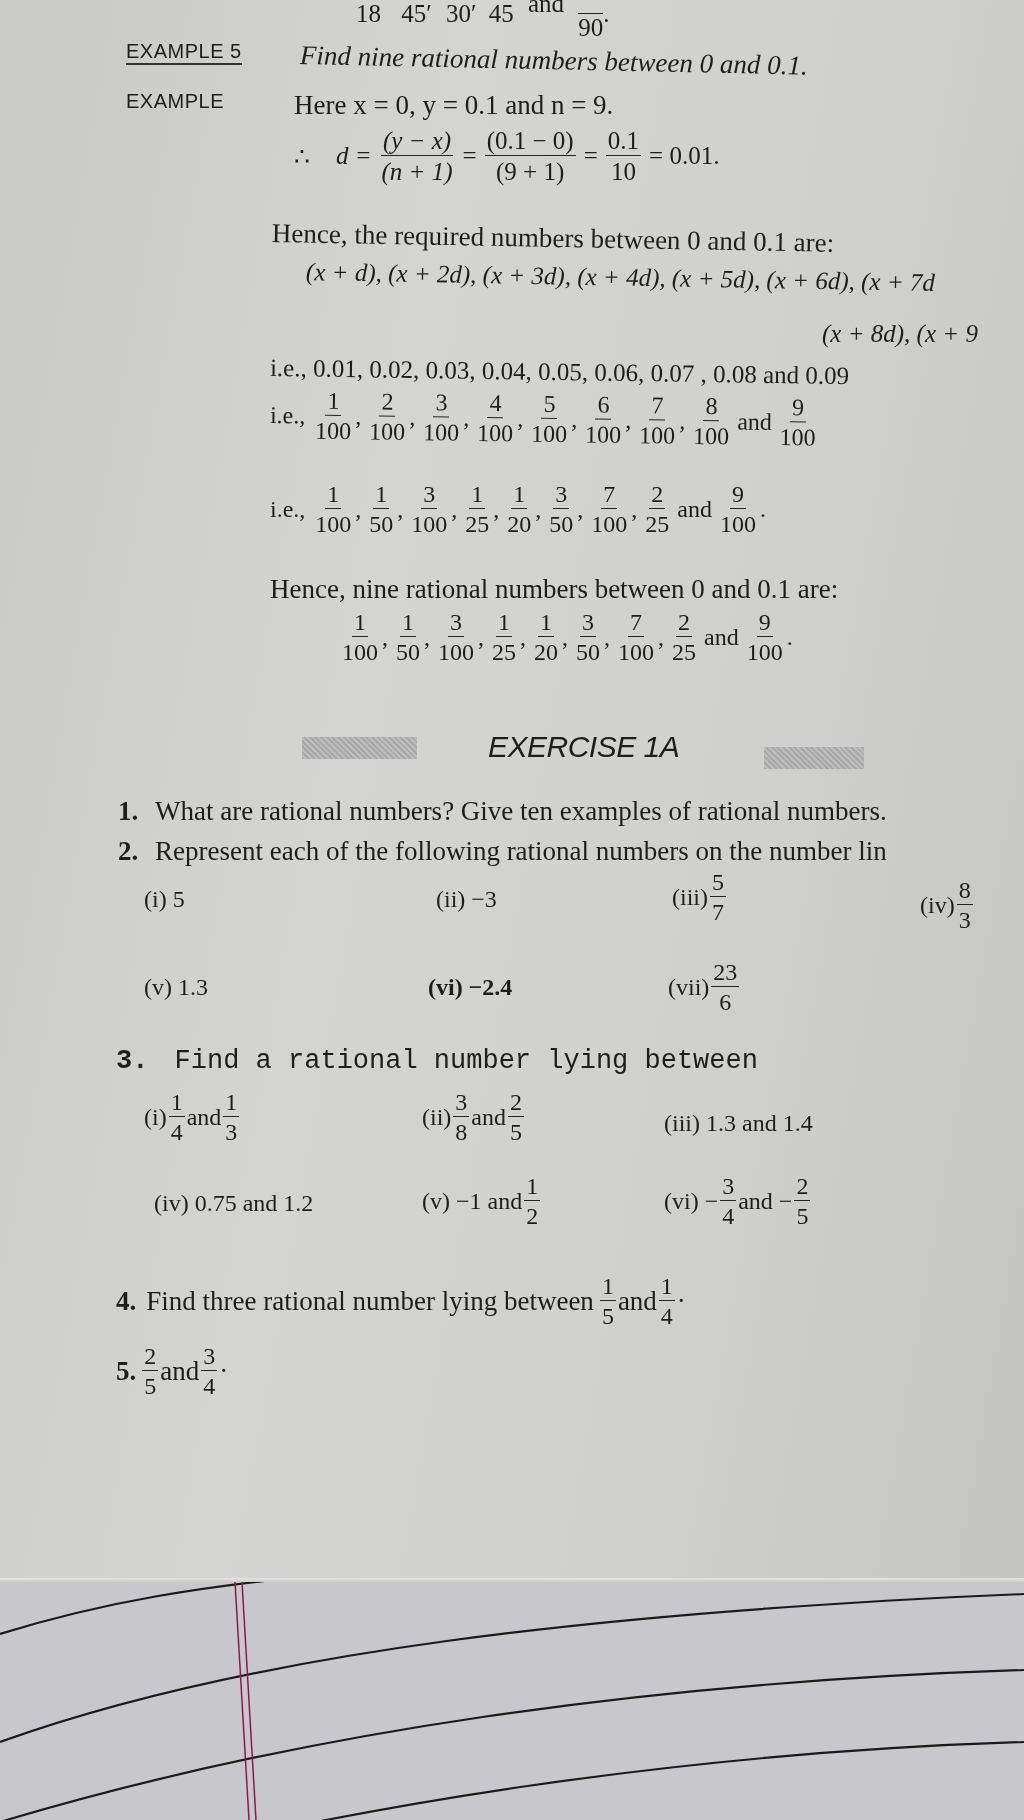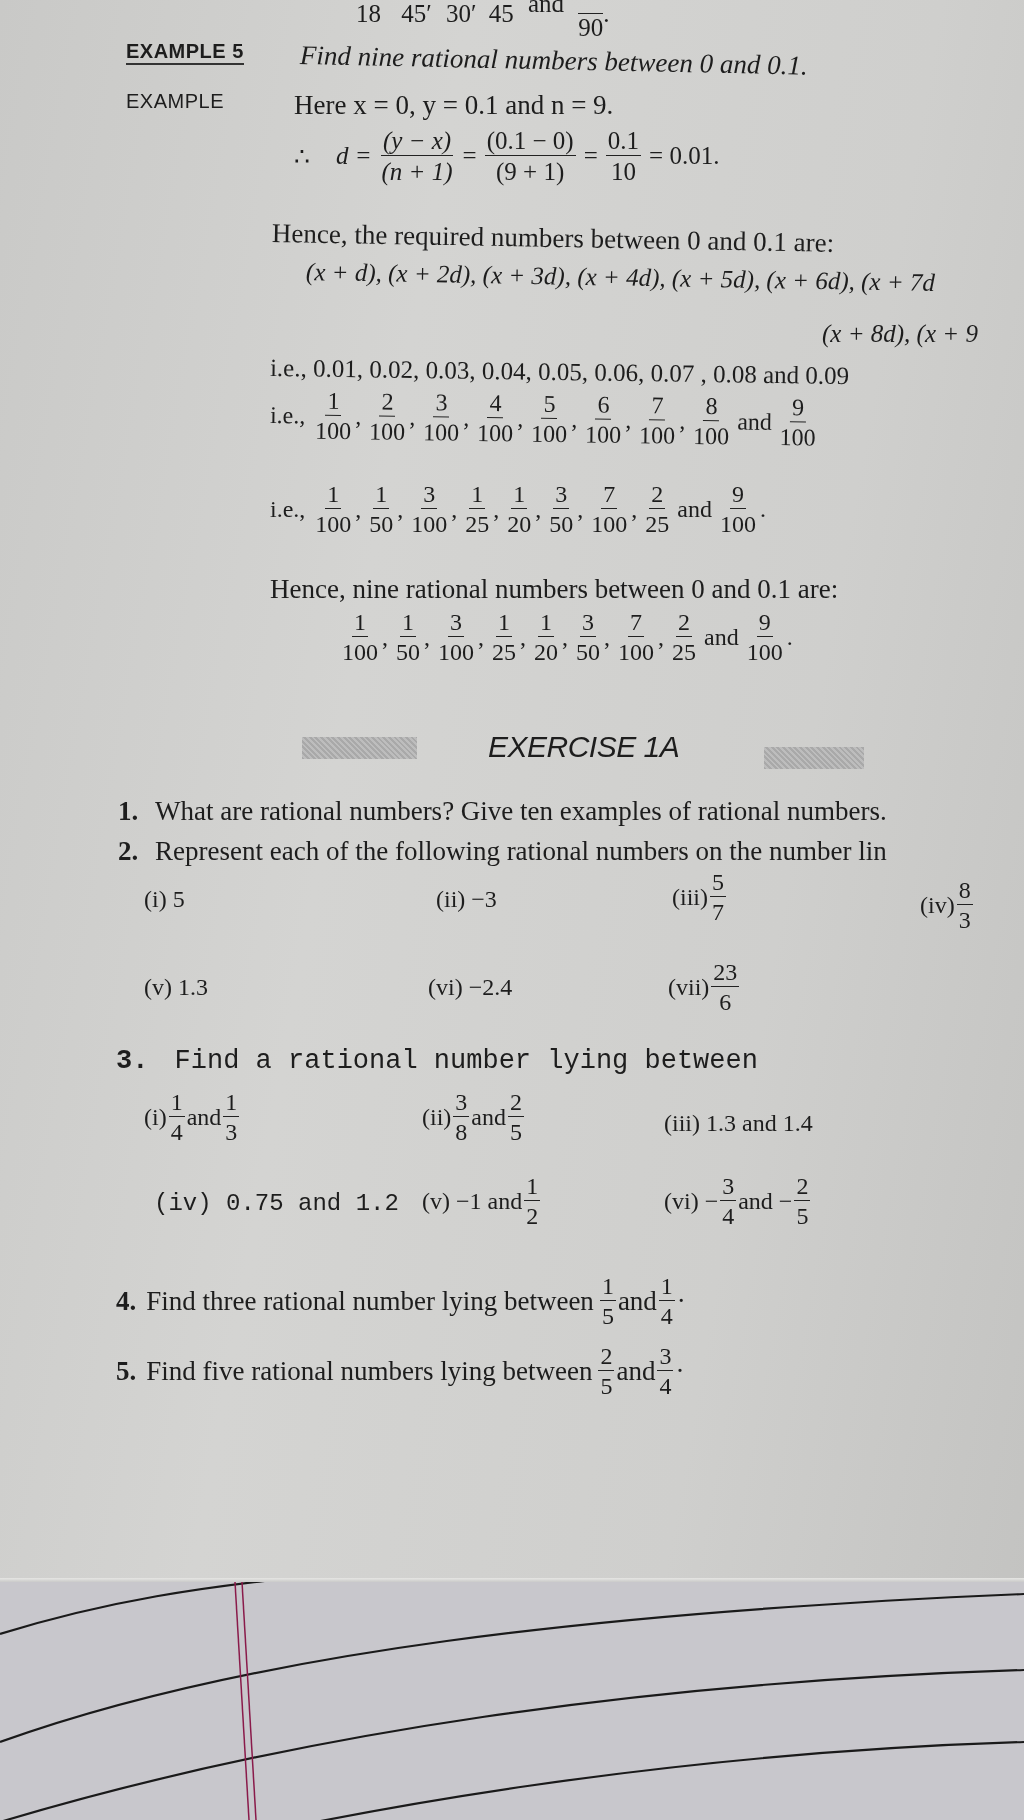--- a/index.html
+++ b/index.html
@@ -36,21 +36,21 @@
 
   <div class="abs f25" style="left:352px; top:0px;">
     <span>18</span>
     <span style="margin-left:14px">45</span><span>′</span>
     <span style="margin-left:8px">30</span><span>′</span>
     <span style="margin-left:6px; border-top:1.6px solid #222">45</span>
     <span style="margin-left:8px; position:relative; top:-10px">and</span>
     <span style="margin-left:8px; position:relative; top:14px; border-top:1.6px solid #222">90</span>.
   </div>
 
-  <div class="abs label-caps underline" style="left:122px; top:40px;font-weight:bold;">EXAMPLE 5</div>
+  <div class="abs label-caps underline" style="left:122px; top:40px;">EXAMPLE 5</div>
   <div class="abs f27 it" style="left:296px; top:40px; transform:rotate(1.2deg); transform-origin:left;">Find nine rational numbers between 0 and 0.1.</div>
   <div class="abs label-caps" style="left:122px; top:90px;">EXAMPLE</div>
   <div class="abs f27" style="left:290px; top:90px;">Here x = 0, y = 0.1 and n = 9.</div>
 
   <div class="abs f25" style="left:290px; top:128px; display:flex; align-items:center; gap:6px;">
     <span>∴</span>
     <span class="it" style="margin-left:20px">d =</span>
     <span class="frac it">
         <span class="num">(y − x)</span>
         <span class="den">(n + 1)</span>
@@ -244,21 +244,21 @@
       </span>
     </div>
   <div class="abs f24" style="left:916px; top:878px; display:flex; align-items:center;">
       <span>(iv)</span>
       <span class="frac">
         <span class="num">8</span>
         <span class="den">3</span>
       </span>
     </div>
   <div class="abs f24" style="left:140px; top:974px;"><span>(v)</span> <span>1.3</span></div>
-  <div class="abs f24" style="left:424px; top:974px;"><span>(vi)</span> <span>−2.4</span></div>
+  <div class="abs f24" style="left:424px; top:974px;font-weight:bold;"><span>(vi)</span> <span>−2.4</span></div>
   <div class="abs f24" style="left:664px; top:960px; display:flex; align-items:center;">
       <span>(vii)</span>
       <span class="frac">
         <span class="num">23</span>
         <span class="den">6</span>
       </span>
     </div>
 
   <div class="abs f27" style="left:112px; top:1046px;font-family:Liberation Mono, monospace;">
     <span style="font-weight:bold">3.</span>
@@ -282,21 +282,21 @@
         <span class="num">3</span>
         <span class="den">8</span>
       </span>
     <span>and</span>
     <span class="frac">
         <span class="num">2</span>
         <span class="den">5</span>
       </span>
   </div>
   <div class="abs f24" style="left:660px; top:1110px;"><span>(iii)</span> <span>1.3 and 1.4</span></div>
-  <div class="abs f24" style="left:150px; top:1190px;font-family:Liberation Mono, monospace;"><span>(iv)</span> <span>0.75 and 1.2</span></div>
+  <div class="abs f24" style="left:150px; top:1190px;"><span>(iv)</span> <span>0.75 and 1.2</span></div>
   <div class="abs f24" style="left:418px; top:1174px; display:flex; align-items:center;">
     <span>(v)</span>&nbsp;<span>−1 and</span>
     <span class="frac">
         <span class="num">1</span>
         <span class="den">2</span>
       </span>
   </div>
   <div class="abs f24" style="left:660px; top:1174px; display:flex; align-items:center;">
     <span>(vi)</span>&nbsp;<span>−</span>
     <span class="frac">
@@ -320,21 +320,20 @@
     <span>and</span>
     <span class="frac f24">
         <span class="num">1</span>
         <span class="den">4</span>
       </span>
       <span>·</span>
   </div>
 
   <div class="abs f27" style="left:112px; top:1344px; display:flex; align-items:center;">
     <span style="font-weight:bold">5.</span>
-    <span style="margin-left:10px">Find five rational numbers lying between</span>
     <span class="frac f24" style="margin-left:6px">
         <span class="num">2</span>
         <span class="den">5</span>
       </span>
     <span>and</span>
     <span class="frac f24">
         <span class="num">3</span>
         <span class="den">4</span>
       </span>
       <span>·</span>

